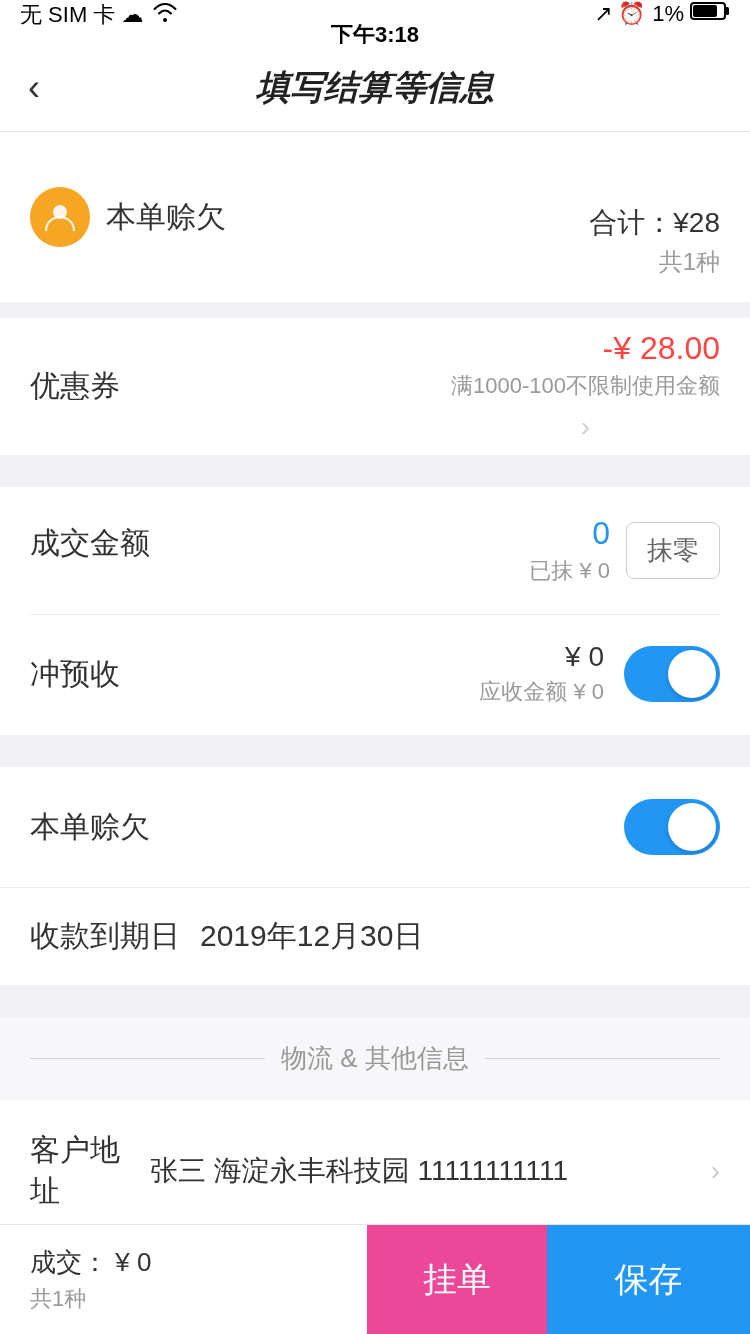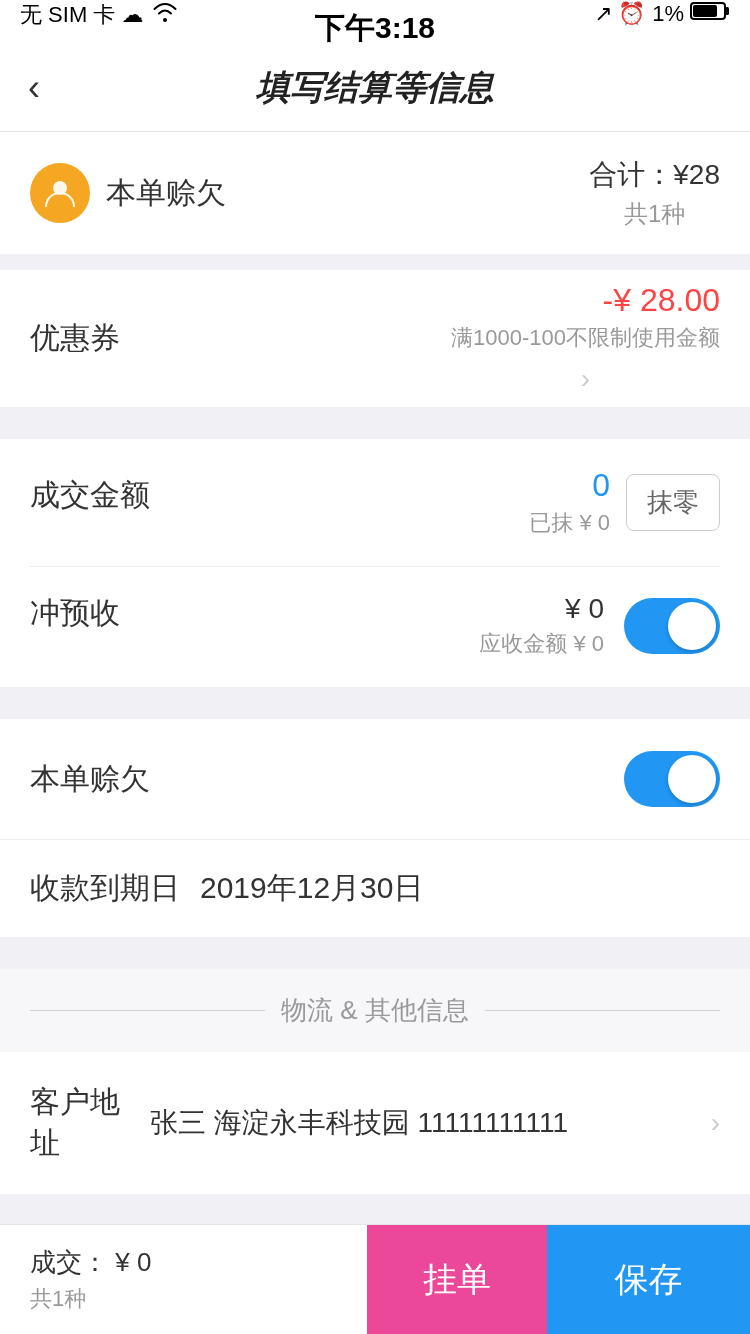--- a/index.html
+++ b/index.html
@@ -26,26 +26,26 @@
       font-size: 24px;
       color: #000;
     }
     .status-bar-left {
       display: flex;
       align-items: center;
       gap: 8px;
       font-size: 22px;
     }
     .status-bar-center {
-      font-size: 30px;
+      font-size: 22px;
       font-weight: 600;
       position: absolute;
       left: 50%;
       transform: translateX(-50%);
-      top: 8px;
+      top: 20px;
     }
     .status-bar-right {
       display: flex;
       align-items: center;
       gap: 6px;
       font-size: 22px;
     }
 
     
     .nav-bar {
@@ -105,21 +105,22 @@
       align-items: center;
       justify-content: center;
       color: #fff;
       font-size: 28px;
     }
     .customer-name {
       font-size: 30px;
       color: #333;
     }
     .customer-right {
-      text-align: center;
+      text-align: right;
+      margin-top: 48px;
     }
     .customer-total {
       font-size: 28px;
       color: #333;
     }
     .customer-count {
       font-size: 24px;
       color: #999;
       margin-top: 4px;
     }
@@ -212,21 +213,21 @@
       padding: 10px 20px;
       font-size: 26px;
       color: #666;
       background: #fff;
       cursor: pointer;
     }
 
     
     .prepay-row {
       display: flex;
-      align-items: flex-start;
+      align-items: center;
       justify-content: space-between;
       padding: 24px 30px 28px;
       background: #fff;
       margin-top: 2px;
     }
     .prepay-label {
       font-size: 30px;
       color: #333;
     }
     .prepay-right {

